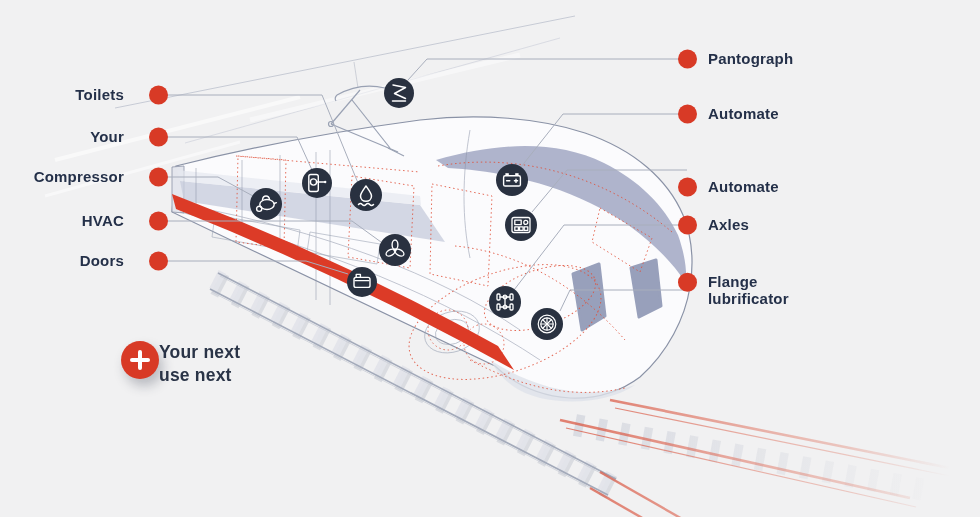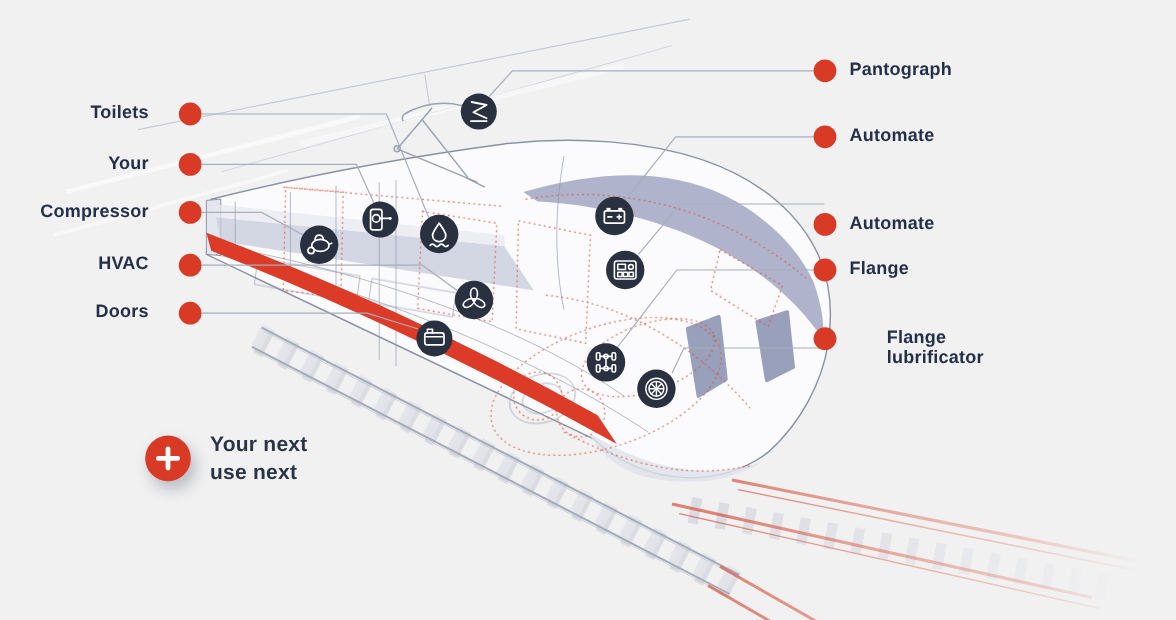--- a/index.html
+++ b/index.html
@@ -12,22 +12,22 @@
   .callout{position:absolute;display:flex;transform:translateY(-50%);}
   .callout .dot{
     width:19px;height:19px;border-radius:50%;background:#d83a26;flex:0 0 auto;
   }
   .callout.left{right:812px;gap:25px;}
   .callout.right{left:678px;gap:11px;}
   .callout .lbl{
     font-size:15px;font-weight:700;color:#243049;letter-spacing:.2px;line-height:1.15;
     white-space:nowrap;
   }
-  .callout.right .lbl.wrap{white-space:normal;width:110px;margin-left:31px;}
-  .cta{position:absolute;left:121px;top:359px;display:flex;align-items:center;gap:16px;}
+  .callout.right .lbl.wrap{white-space:normal;width:110px;}
+  .cta{position:absolute;left:121px;top:341px;display:flex;align-items:flex-start;}
   .cta .plus-btn{
     position:relative;width:38px;height:38px;border-radius:50%;background:#d83a26;border:none;
     cursor:pointer;box-shadow:4px 7px 12px rgba(40,48,63,.28);flex:0 0 auto;
   }
   .cta .plus-btn::before,.cta .plus-btn::after{
     content:"";position:absolute;left:50%;top:50%;background:#fff;border-radius:2px;
     transform:translate(-50%,-50%);
   }
   .cta .plus-btn::before{width:20px;height:4px;}
   .cta .plus-btn::after{width:4px;height:20px;}
@@ -300,21 +300,21 @@
   <div class="callout right" style="top:114px">
     <span class="dot"></span>
     <span class="lbl">Automate</span>
   </div>
   <div class="callout right" style="top:187px">
     <span class="dot"></span>
     <span class="lbl">Automate</span>
   </div>
   <div class="callout right" style="top:225px">
     <span class="dot"></span>
-    <span class="lbl">Flange</span>
+    <span class="lbl">Axles</span>
   </div>
   <div class="callout right" style="top:290px">
     <span class="dot"></span>
     <span class="lbl wrap">Flange lubrificator</span>
   </div>
 
   <div class="cta">
     <button class="plus-btn" aria-label="add use case"></button>
     <div class="cta-text">
       <div>Your next</div>

